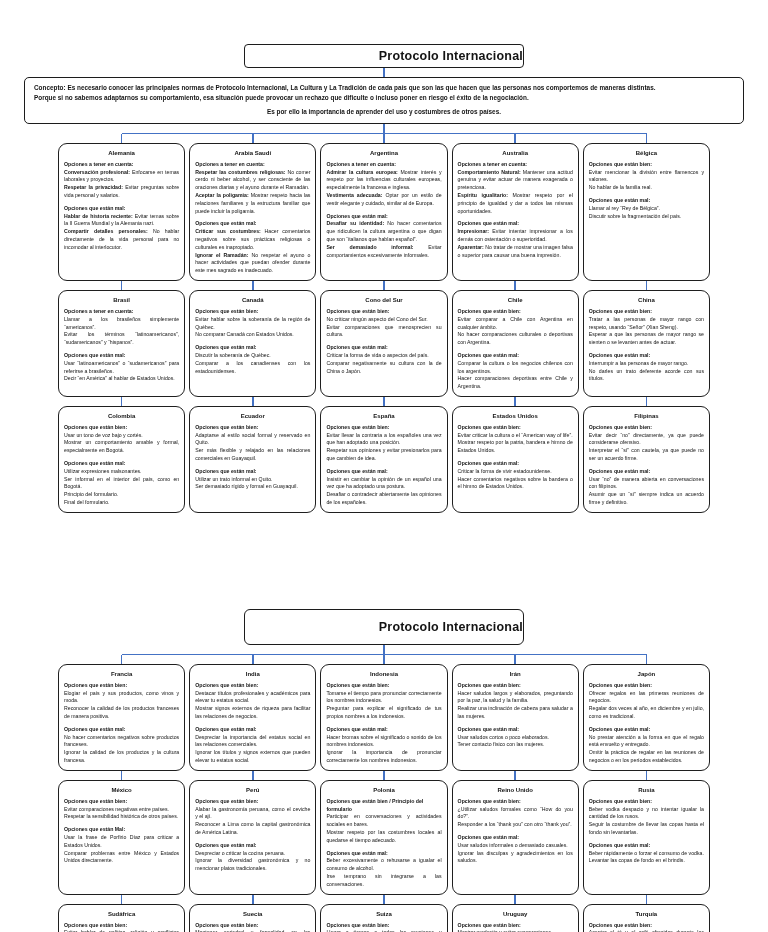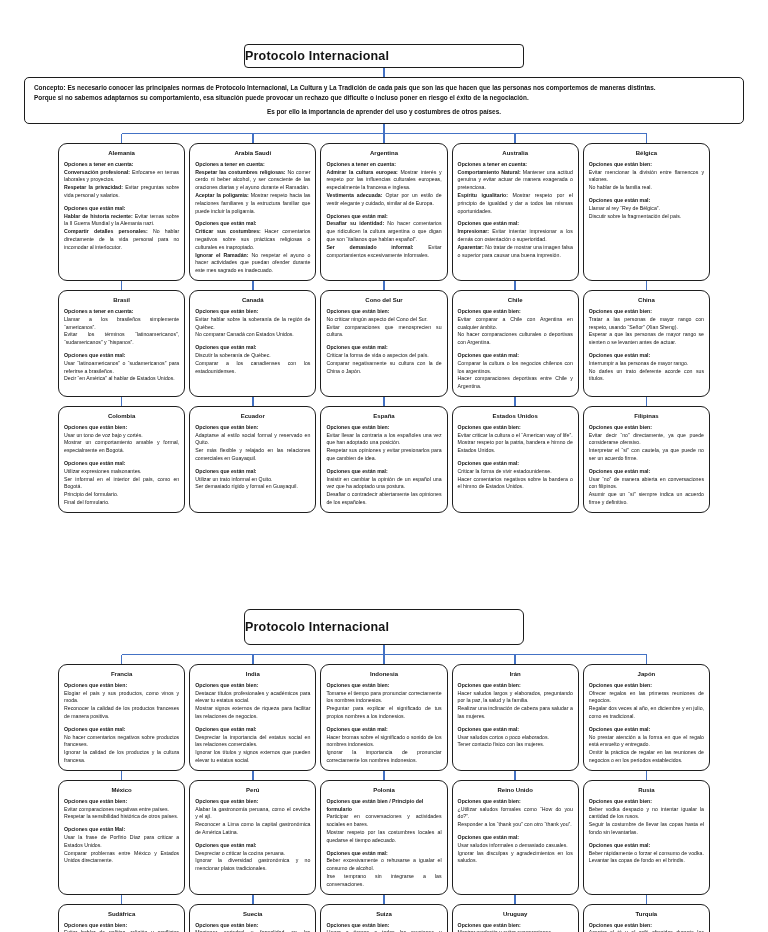--- a/index.html
+++ b/index.html
@@ -5,21 +5,21 @@
   html,body{margin:0;padding:0;}
   body{
     width:768px;height:932px;overflow:hidden;background:#ffffff;
     font-family:"Liberation Sans", sans-serif;color:#141414;
   }
   .page{position:relative;}
   .page-1{padding-top:44px;}
   .page-2{padding-top:96px;}
   .doc-title{
     width:278px;margin:0 auto;border:1.7px solid #1c1c1c;border-radius:4px;
-    background:#fff;text-align:left;font-weight:bold;font-size:12.5px;
+    background:#fff;text-align:right;font-weight:bold;font-size:12.5px;
     padding:4px 0;letter-spacing:.2px;
   }
   .page-2 .doc-title{padding:10px 0;border-radius:6px;}
   .vline{width:1.5px;height:9px;background:#4472C4;margin:0 auto;}
   .concept{
     margin:0 24px;border:1.3px solid #1c1c1c;border-radius:5px;background:#fff;
     padding:5px 9px 6px;font-size:6.4px;font-weight:bold;line-height:1.55;
     text-align:left;
   }
   .concept .c-center{text-align:center;margin-top:4px;}

